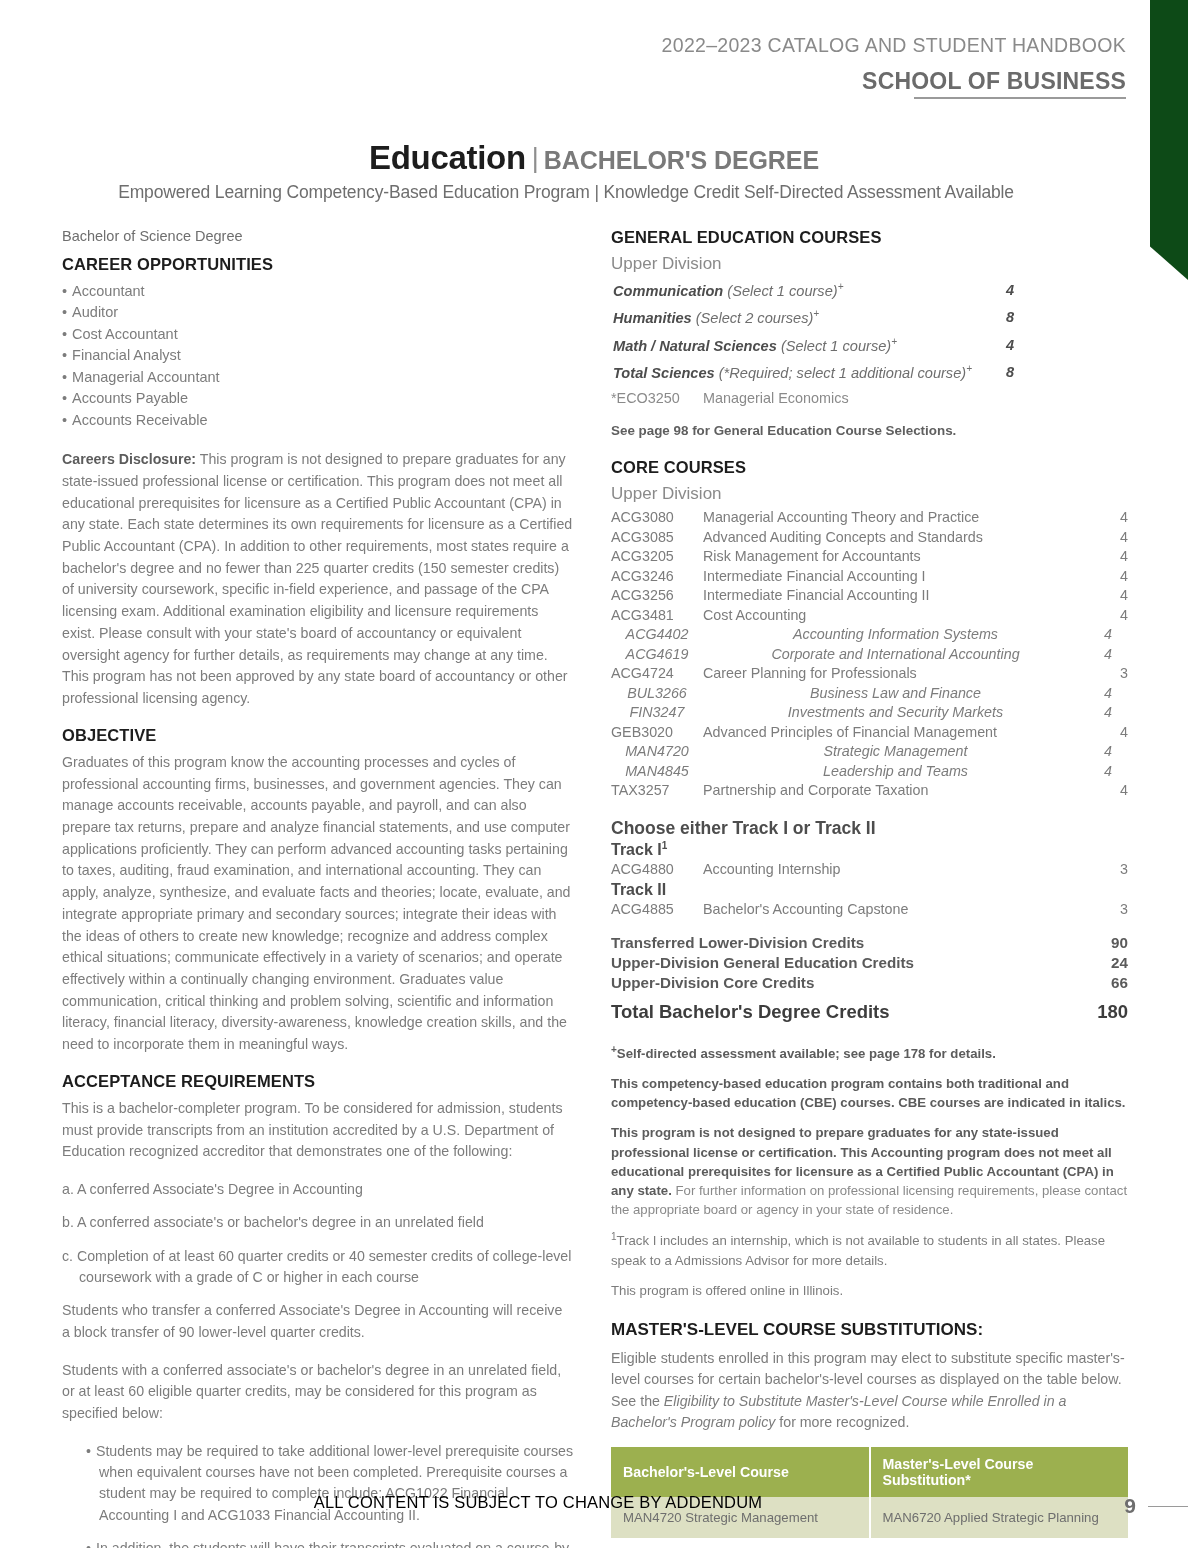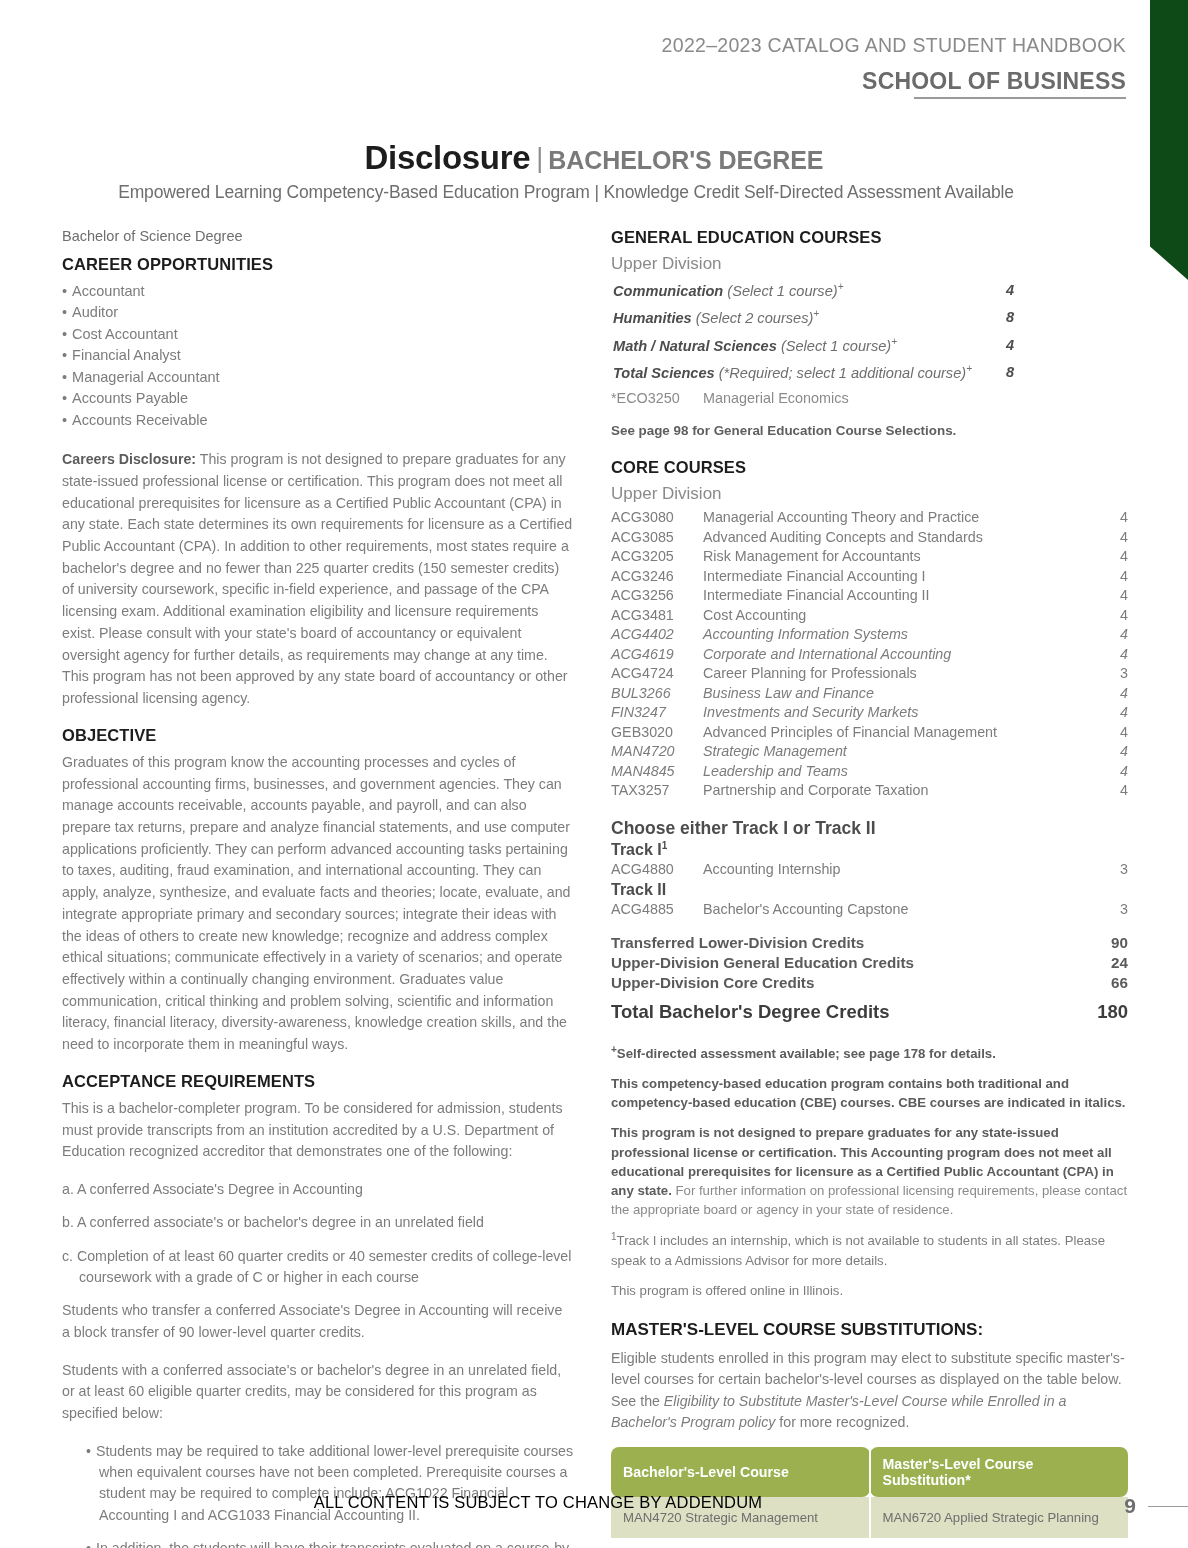--- a/index.html
+++ b/index.html
@@ -71,21 +71,21 @@
               padding-left:13px;text-indent:-13px;}
   ul.inner li:before{content:"\2022";margin-right:5px;}
 
   
   .updiv{font-size:17px;color:#8a8a8a;margin:0 0 4px 0;font-weight:400;}
 
   table.courses{width:100%;border-collapse:collapse;}
   table.courses td{font-size:14.3px;color:#7c7c7c;padding:0 0 1.5px 0;vertical-align:top;line-height:1.26;}
   td.code{width:92px;white-space:nowrap;}
   td.cr{width:40px;text-align:right;white-space:nowrap;}
-  tr.cbe td{font-style:italic;}
+  tr.cbe td{font-style:italic;text-align:center;}
 
   
   table.gened td{font-size:14.6px;color:#6e6e6e;padding:0 0 4.5px 0;line-height:1.3;}
   table.gened td.nm{font-style:italic;}
   table.gened td.nm b{font-weight:700;font-style:italic;color:#4d4d4d;}
   table.gened td.cr{font-style:italic;font-weight:700;color:#4d4d4d;text-align:right;width:40px;}
   .eco{font-size:14.4px;color:#8a8a8a;margin:1px 0 0 0;}
   .eco .ec{display:inline-block;width:92px;}
   .seepage{font-size:13.4px;font-weight:700;color:#5f5f5f;margin:17px 0 0 0;}
 
@@ -104,21 +104,21 @@
   .fnote.bold span.reg{font-weight:400;color:#8a8a8a;}
   .fnote-top{margin-top:18px;}
 
   h2.subs{font-size:17px;font-weight:700;color:#1d1d1d;margin:20px 0 8px 0;}
   p.subs-body{font-size:14.2px;line-height:1.5;color:#7c7c7c;margin:0 0 14px 0;}
   p.subs-body em{font-style:italic;}
 
   table.sub-table{width:100%;border-collapse:collapse;table-layout:fixed;}
   table.sub-table th{
     background:#9cb04f;color:#ffffff;font-size:14.2px;font-weight:700;
-    text-align:left;padding:9px 12px;border-right:2px solid #ffffff;border-radius:8px;
+    text-align:left;padding:9px 12px;border-right:2px solid #ffffff;
   }
   table.sub-table th:last-child{border-right:none;}
   table.sub-table td{
     background:#dde0c3;color:#6e6e6e;font-size:13.2px;
     padding:13px 12px;border-right:2px solid #ffffff;
   }
   table.sub-table td:last-child{border-right:none;}
 
   
   .footer{
@@ -139,21 +139,21 @@
   <div class="green-strip"></div>
 
   <div class="hdr">
     <div class="hdr-line1">2022–2023 CATALOG AND STUDENT HANDBOOK</div>
     <div class="hdr-line2">SCHOOL OF BUSINESS</div>
   </div>
   <div class="hdr-rule"></div>
 
   <div class="title-wrap">
     <div class="title">
-      <span class="main">Disclosure</span><span class="pipe">|</span><span class="sub">BACHELOR'S DEGREE</span>
+      <span class="main">Education</span><span class="pipe">|</span><span class="sub">BACHELOR'S DEGREE</span>
     </div>
   </div>
   <div class="subtitle">Empowered Learning Competency-Based Education Program | Knowledge Credit Self-Directed Assessment Available</div>
 
   <div class="col-left">
 
     <div class="plain-lead">Bachelor of Science Degree</div>
 
     <h2 class="sec">CAREER OPPORTUNITIES</h2>
     <ul class="bullets">

